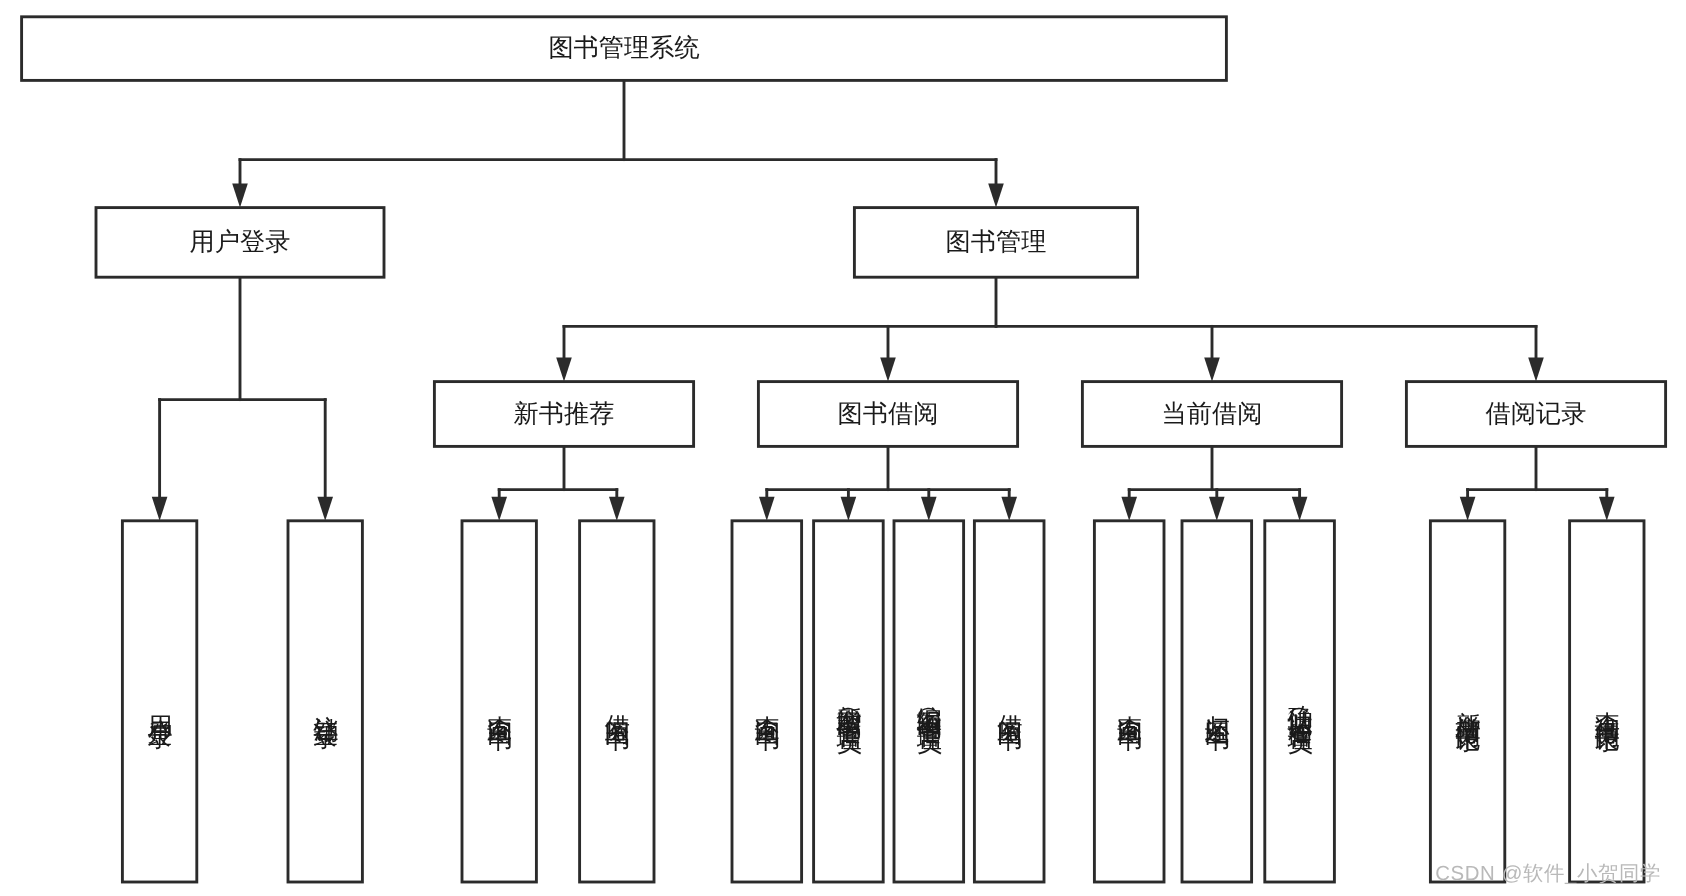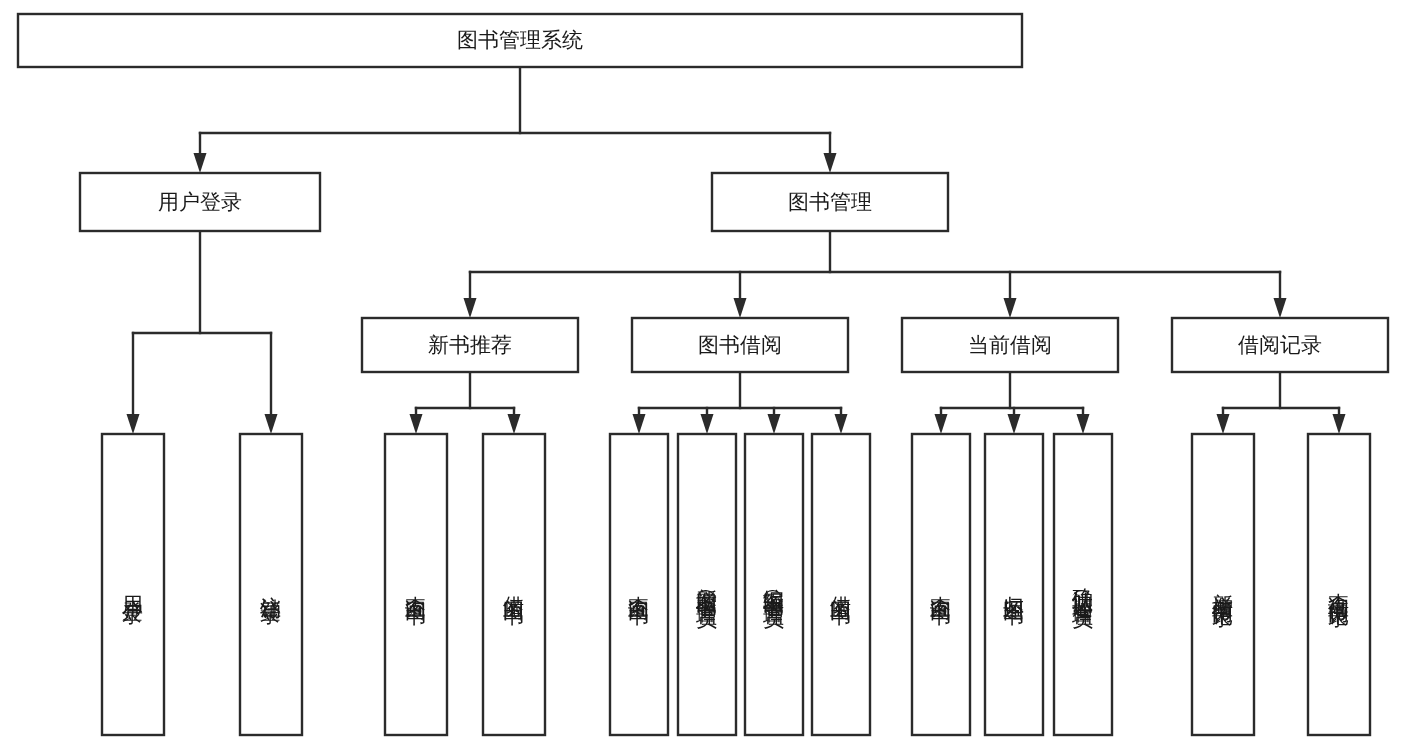--- a/index.html
+++ b/index.html
@@ -212,13 +212,14 @@
       <div class="node-label-v" style="left: 610px; top: 434px; width: 58px; height: 301px;">查询图书</div>
       <div class="node-label-v" style="left: 678px; top: 434px; width: 58px; height: 301px;">新增图书（管理员）</div>
       <div class="node-label-v" style="left: 745px; top: 434px; width: 58px; height: 301px;">编辑图书（管理员）</div>
       <div class="node-label-v" style="left: 812px; top: 434px; width: 58px; height: 301px;">借阅图书</div>
       <div class="node-label-v" style="left: 912px; top: 434px; width: 58px; height: 301px;">查询图书</div>
       <div class="node-label-v" style="left: 985px; top: 434px; width: 58px; height: 301px;">归还图书</div>
       <div class="node-label-v" style="left: 1054px; top: 434px; width: 58px; height: 301px;">确认归还（管理员）</div>
       <div class="node-label-v" style="left: 1192px; top: 434px; width: 62px; height: 301px;">新增借阅记录</div>
       <div class="node-label-v" style="left: 1308px; top: 434px; width: 62px; height: 301px;">查询借阅记录</div>
     </div>
+  <div class="watermark" style="left: 1196px; top: 716px;">CSDN @软件_小贺同学</div>
 </div>
 
 </body></html>

